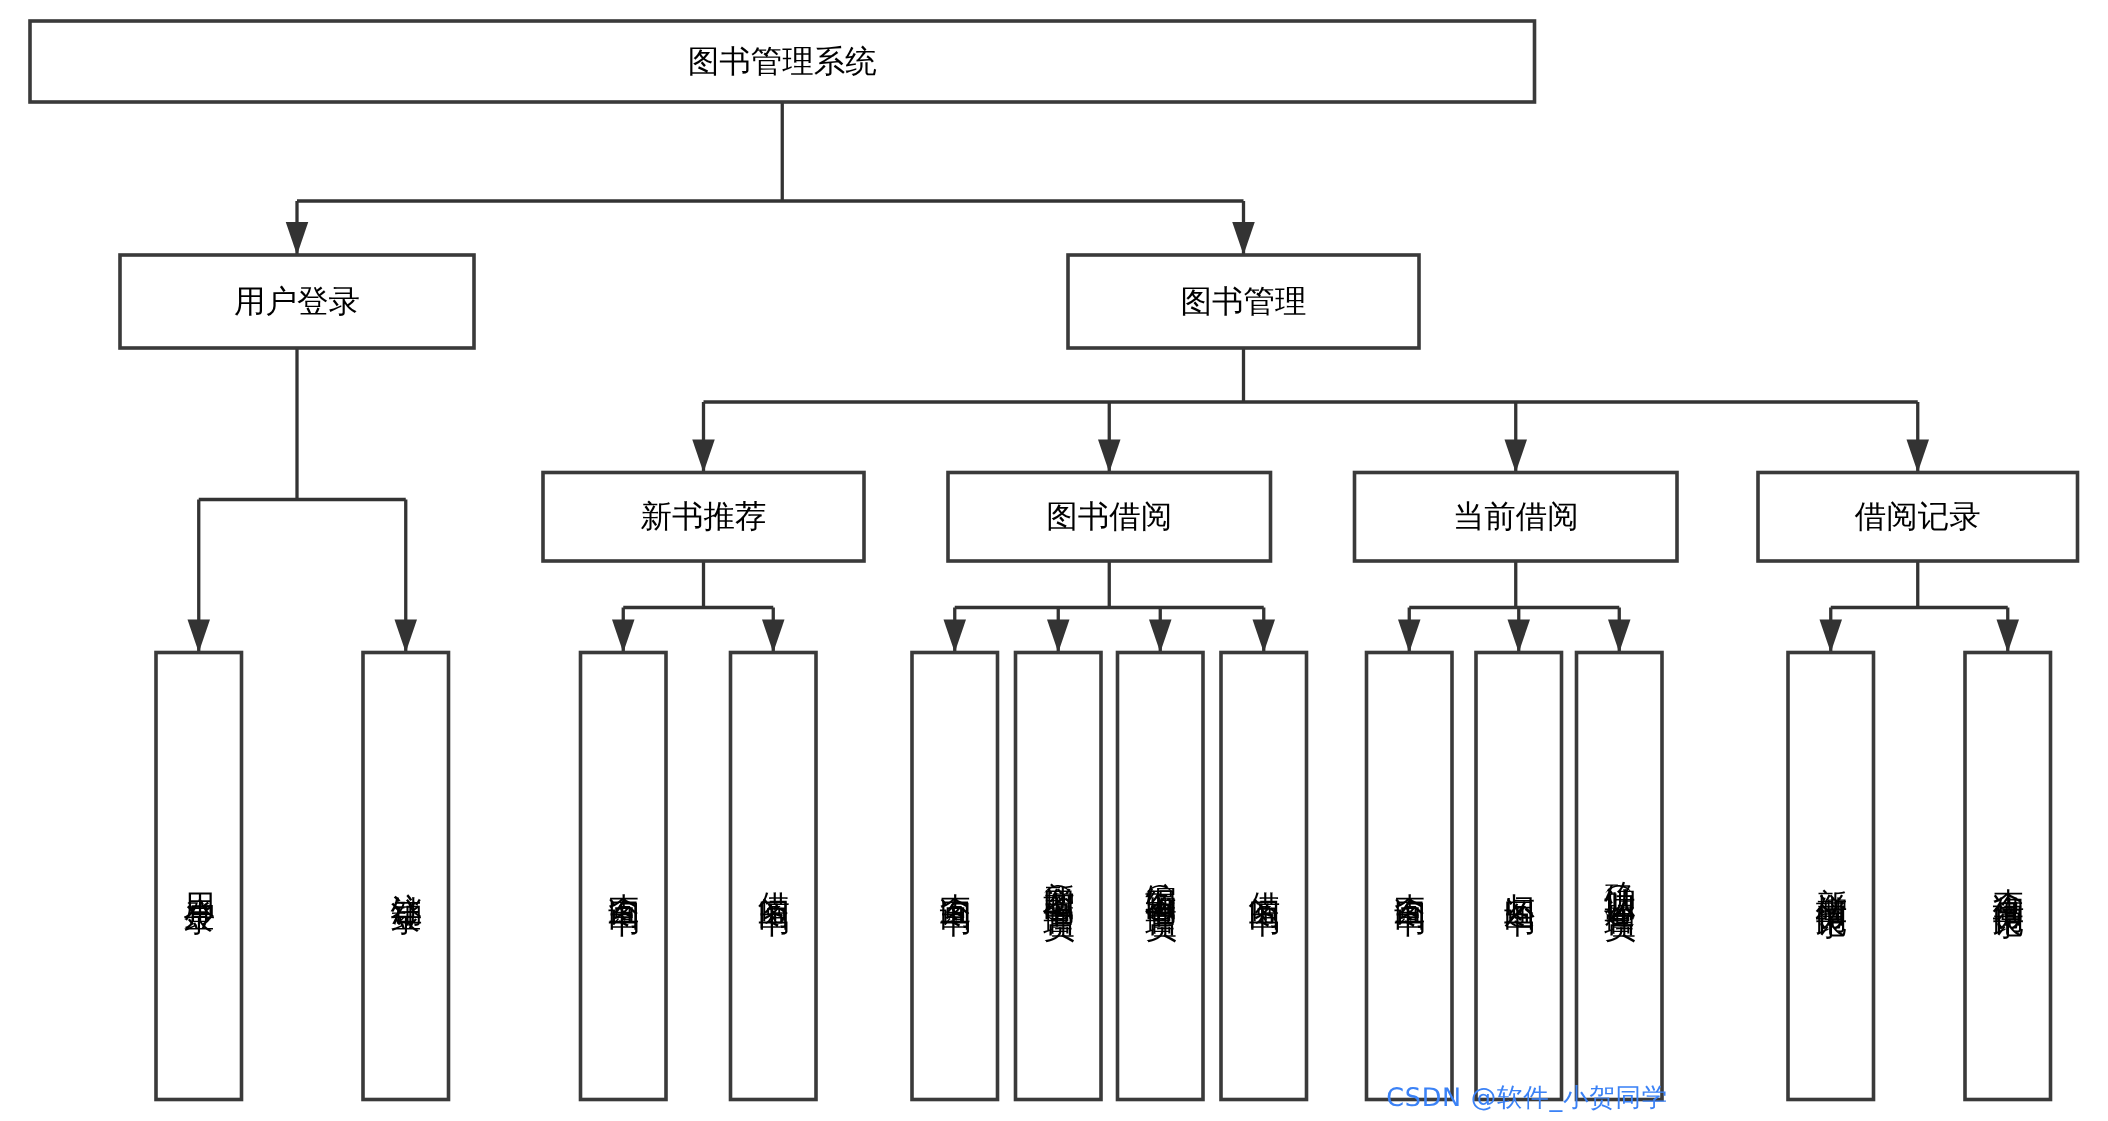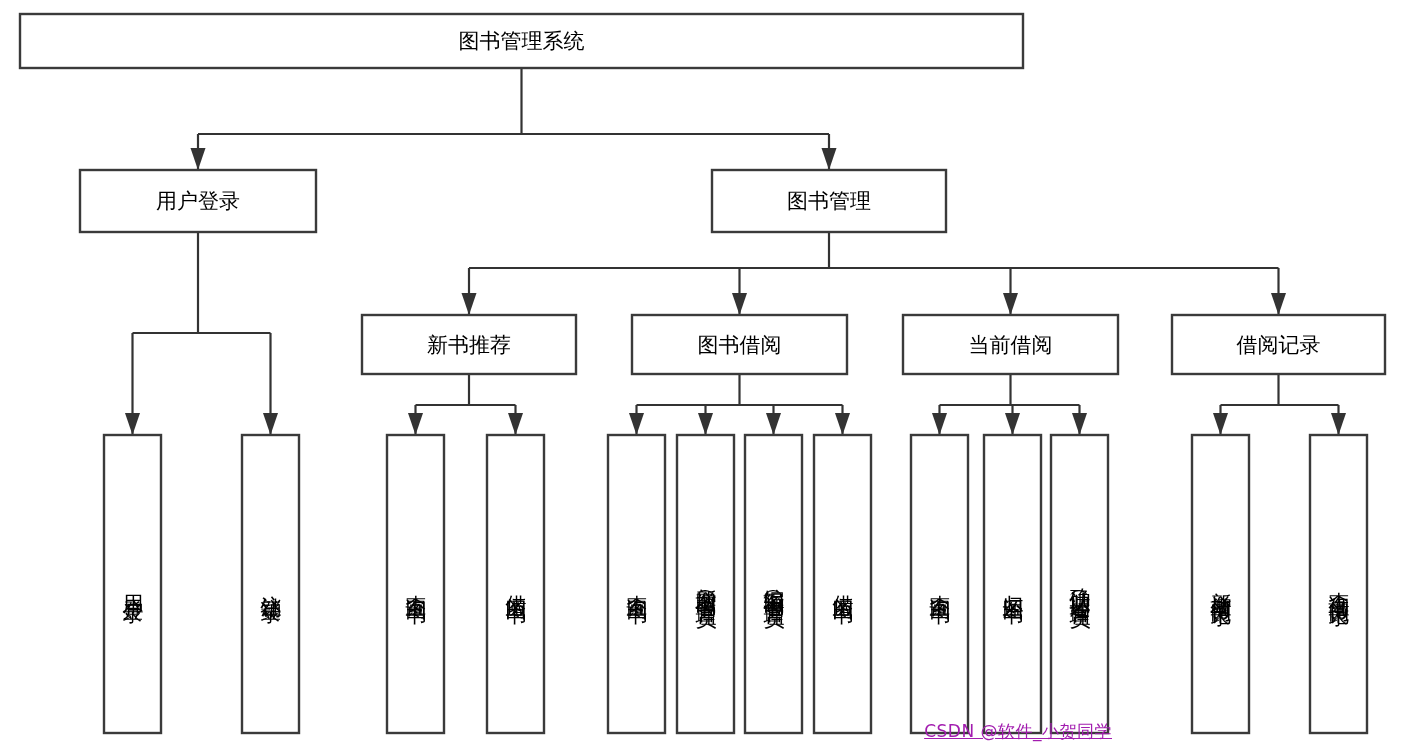--- a/index.html
+++ b/index.html
@@ -74,25 +74,24 @@
   .node-hit {
     position: absolute;
     background: transparent;
   }
   .watermark {
     position: absolute;
     right: 8px;
     bottom: 4px;
     font-family: "DejaVu Sans", "Liberation Sans", sans-serif;
     font-size: 17px;
-    color: #a21caf;
+    color: #3b82f6;
     letter-spacing: 0.5px;
     white-space: nowrap;
     user-select: none;
-    text-decoration: underline;
   }
 </style>
 </head>
 <body>
 
 <div id="diagram-root">
 
   <svg class="diagram-canvas" viewBox="0 0 1405 747">
     <defs></defs>
     <g id="connectors-layer">

